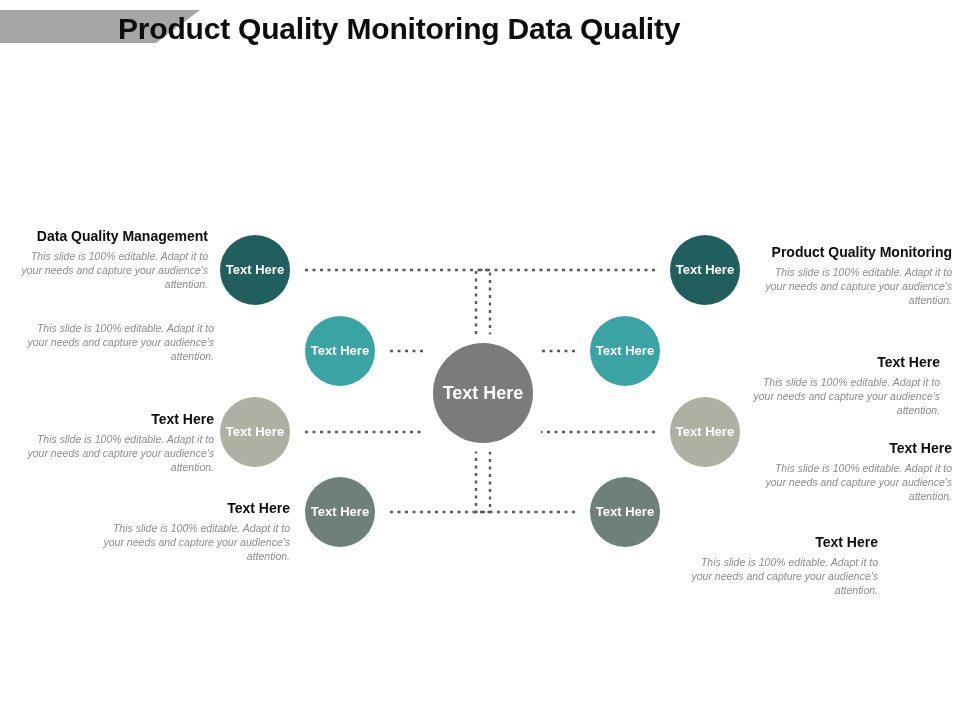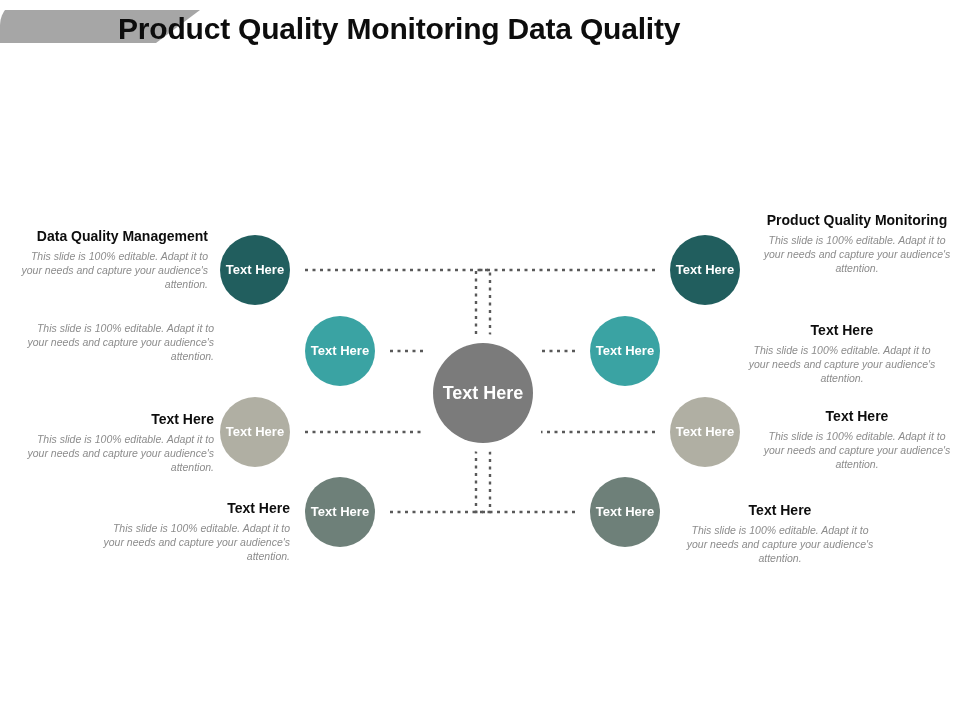--- a/index.html
+++ b/index.html
@@ -98,41 +98,41 @@
     height: 100px;
     font-size: 18px;
   }
 
   
   .block {
     position: absolute;
     width: 200px;
   }
   .block.right-align { text-align: right; }
-  .block.left-align  { text-align: center; }
+  .block.left-align  { text-align: right; margin-top: 32px; }
 
   .block-title {
     font-size: 14px;
     font-weight: bold;
     color: #0d0d0d;
     line-height: 1.2;
     margin: 0 0 5px 0;
   }
   .block-body {
     font-size: 10.5px;
     font-style: italic;
     color: #8c8c8c;
     line-height: 1.32;
     margin: 0;
   }
 </style>
 </head>
 <body>
 
-<div id="slide" style="background: rgb(255, 255, 255); border-radius: 25px;">
+<div id="slide" style="background: rgb(255, 255, 255);">
 
   <div id="title-banner" style="background: rgb(166, 166, 166);"></div>
   <div id="page-title">Product Quality Monitoring Data Quality</div>
 
   <div id="diagram">
     <svg id="connectors" viewBox="0 0 960 720" xmlns="http://www.w3.org/2000/svg">
         <path d="M 305 270 L 490 270 L 490 340" fill="none" stroke="#595959" stroke-width="2.4" stroke-dasharray="3 4.5" stroke-linecap="butt"></path>
         <path d="M 390 351 L 425 351" fill="none" stroke="#595959" stroke-width="2.4" stroke-dasharray="3 4.5" stroke-linecap="butt"></path>
         <path d="M 305 432 L 425 432" fill="none" stroke="#595959" stroke-width="2.4" stroke-dasharray="3 4.5" stroke-linecap="butt"></path>
         <path d="M 390 512 L 490 512 L 490 446" fill="none" stroke="#595959" stroke-width="2.4" stroke-dasharray="3 4.5" stroke-linecap="butt"></path>

